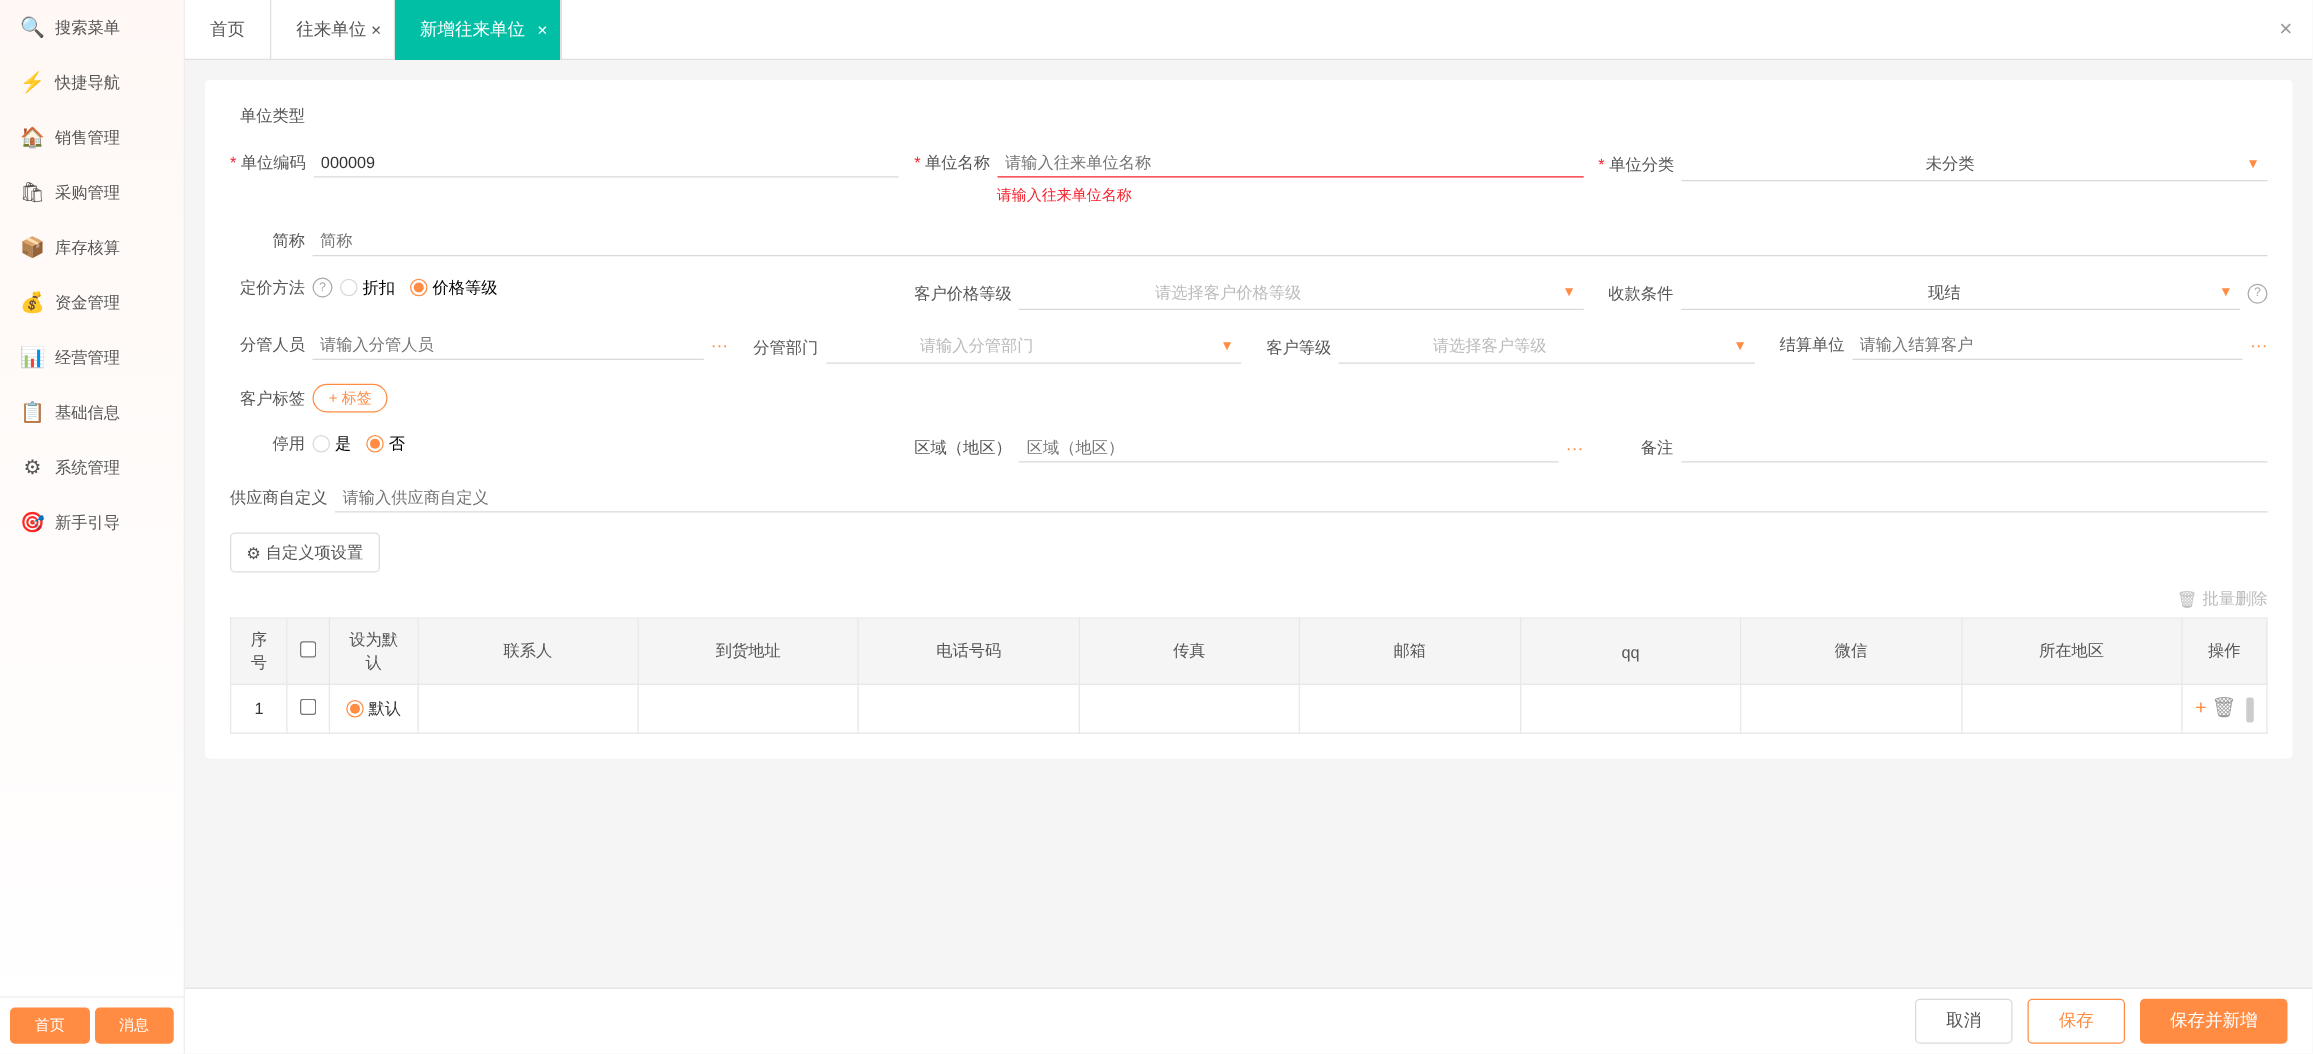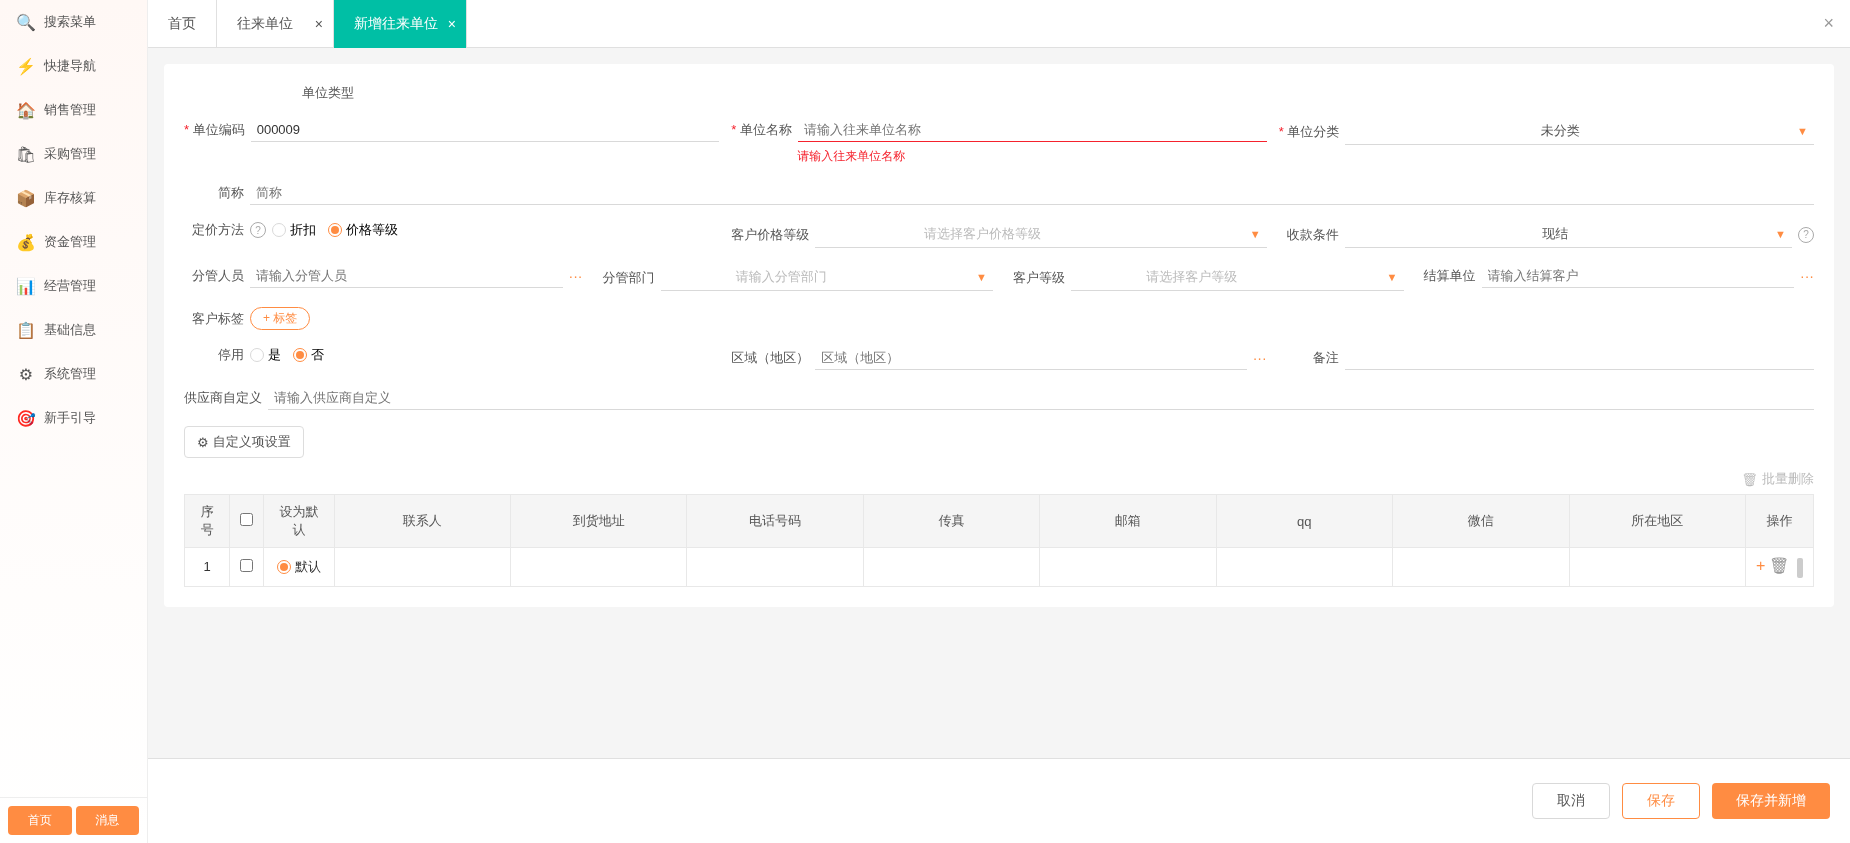--- a/index.html
+++ b/index.html
@@ -304,21 +304,21 @@
       text-align: right;
       margin-bottom: 6px;
       color: #bbb;
       font-size: 13px;
     }
 
     
     .footer {
       background: white;
       border-top: 1px solid #e0e0e0;
-      padding: 24px 20px;
+      padding: 8px 20px;
       display: flex;
       justify-content: flex-end;
       gap: 12px;
     }
     .btn-cancel {
       padding: 8px 24px;
       border: 1px solid #d9d9d9;
       background: white;
       border-radius: 4px;
       cursor: pointer;
@@ -393,37 +393,37 @@
     <button class="sidebar-bottom-btn">消息</button>
   </div>
 </div>
 
 <div class="main">
 
   <div class="tab-bar">
     <div class="tab">
       <span>首页</span>
     </div>
-    <div class="tab" style="position:relative;padding-right:40px;">
+    <div class="tab" style="position:relative;padding-right:22px;">
       <span>往来单位</span>
       <button class="tab-close-btn">×</button>
     </div>
     <div class="tab active" style="position:relative;padding-right:28px;">
       <span>新增往来单位</span>
       <button class="tab-close-btn">×</button>
     </div>
     <div class="tab-bar-close">×</div>
   </div>
 
   <div class="content">
     <div class="form-card">
 
 
       <div class="form-row">
-        <div class="form-field" style="flex:none;justify-content:center;">
+        <div class="form-field" style="flex:none;">
           <span class="form-label">单位类型</span>
         </div>
       </div>
 
       <div class="form-row">
         <div class="form-field">
           <span class="form-label required">单位编码</span>
           <input class="form-input" type="text" value="000009" style="color: rgb(51, 51, 51);">
         </div>
         <div class="form-field" style="flex-direction:column;align-items:flex-start;">

